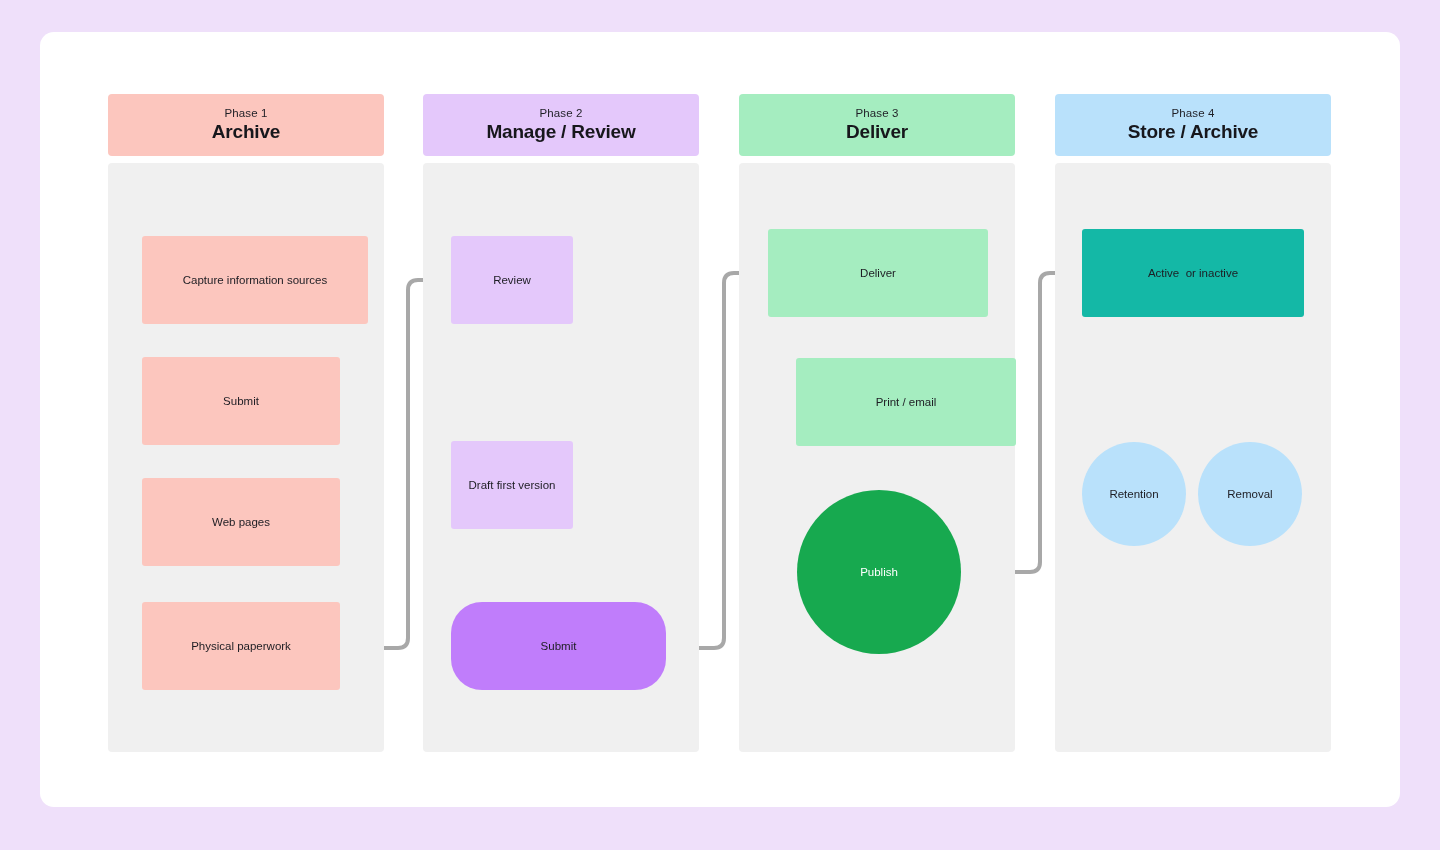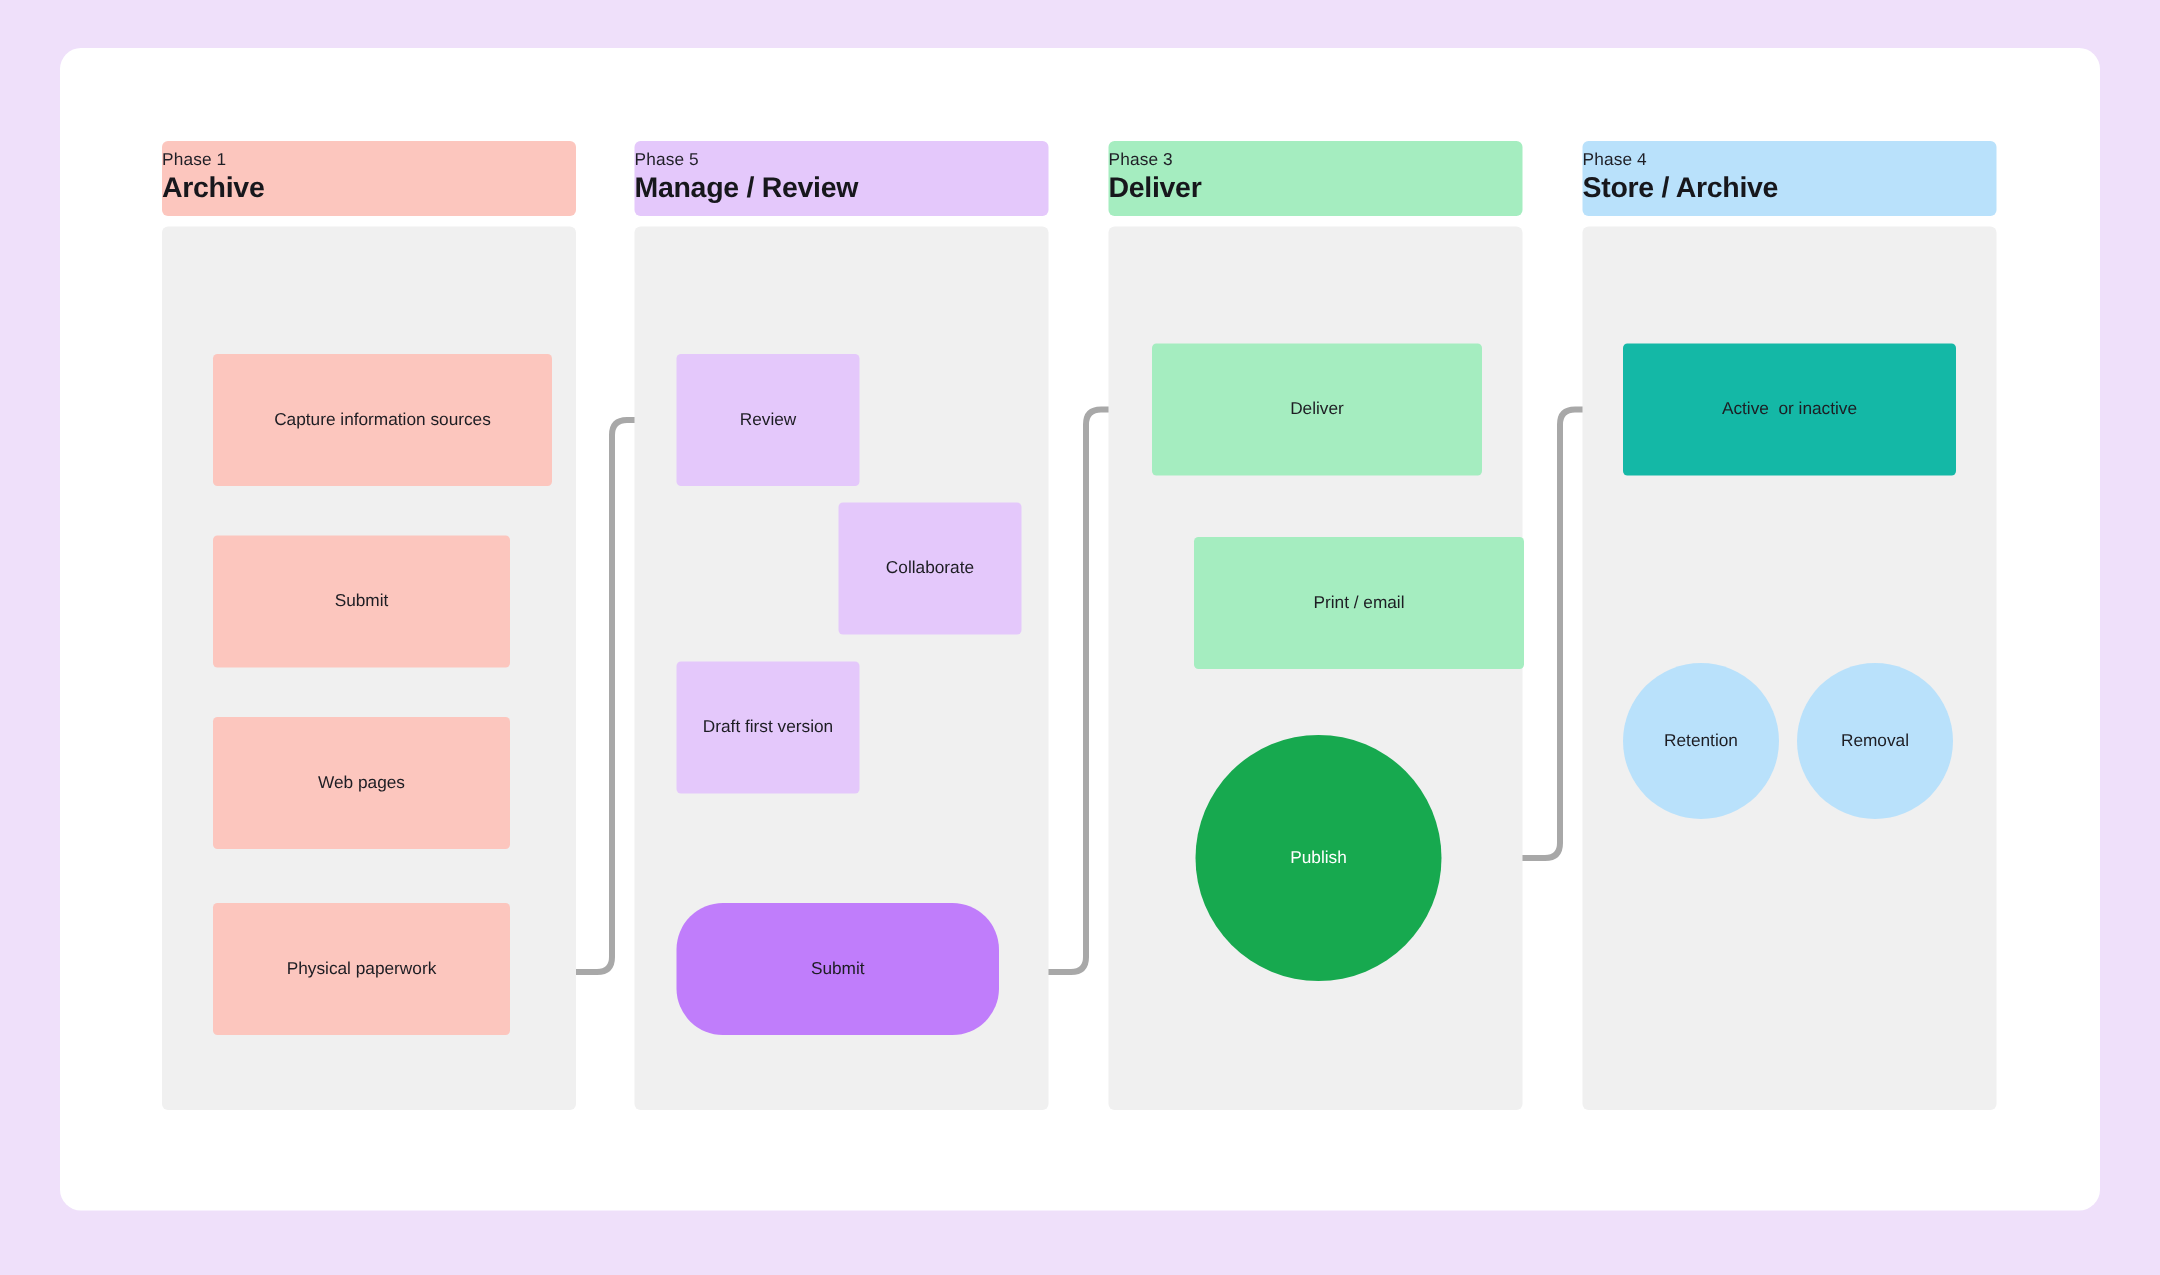--- a/index.html
+++ b/index.html
@@ -27,25 +27,25 @@
     border-radius: 14px;
   }
 
   
   .column {
     position: absolute;
     top: 62px;
   }
 
   .col-header {
-    height: 50px;
+    height: 62px;
     border-radius: 4px;
     display: flex;
     flex-direction: column;
-    align-items: flex-start;
+    align-items: center;
     justify-content: center;
     gap: 2px;
   }
 
   .col-phase {
     font-size: 11.5px;
     color: #1f1f26;
     font-weight: 400;
     letter-spacing: 0.1px;
   }
@@ -142,21 +142,21 @@
   <div class="column" style="left:68px; width:276px;">
     <div class="col-header" style="background: rgb(252, 198, 190);">
       <div class="col-phase">Phase 1</div>
       <div class="col-title">Archive</div>
     </div>
     <div class="col-body" style="background: rgb(240, 240, 240);"></div>
   </div>
 
   <div class="column" style="left:383px; width:276px;">
     <div class="col-header" style="background: rgb(228, 200, 251);">
-      <div class="col-phase">Phase 5</div>
+      <div class="col-phase">Phase 2</div>
       <div class="col-title">Manage / Review</div>
     </div>
     <div class="col-body" style="background: rgb(240, 240, 240);"></div>
   </div>
 
   <div class="column" style="left:699px; width:276px;">
     <div class="col-header" style="background: rgb(165, 237, 192);">
       <div class="col-phase">Phase 3</div>
       <div class="col-title">Deliver</div>
     </div>
@@ -170,21 +170,20 @@
     </div>
     <div class="col-body" style="background: rgb(240, 240, 240);"></div>
   </div>
 
   <div class="node" style="left: 102px; top: 204px; width: 226px; height: 88px; background: rgb(252, 198, 190); color: rgb(29, 29, 35);">Capture information sources</div>
   <div class="node" style="left: 102px; top: 325px; width: 198px; height: 88px; background: rgb(252, 198, 190); color: rgb(29, 29, 35);">Submit</div>
   <div class="node" style="left: 102px; top: 446px; width: 198px; height: 88px; background: rgb(252, 198, 190); color: rgb(29, 29, 35);">Web pages</div>
   <div class="node" style="left: 102px; top: 570px; width: 198px; height: 88px; background: rgb(252, 198, 190); color: rgb(29, 29, 35);">Physical paperwork</div>
 
   <div class="node" style="left: 411px; top: 204px; width: 122px; height: 88px; background: rgb(228, 200, 251); color: rgb(29, 29, 35);">Review</div>
-  <div class="node" style="left: 519px; top: 303px; width: 122px; height: 88px; background: rgb(228, 200, 251); color: rgb(29, 29, 35);">Collaborate</div>
   <div class="node" style="left: 411px; top: 409px; width: 122px; height: 88px; background: rgb(228, 200, 251); color: rgb(29, 29, 35);">Draft first version</div>
   <div class="node" style="left: 411px; top: 570px; width: 215px; height: 88px; background: rgb(192, 125, 251); color: rgb(29, 29, 35); border-radius: 31px;">Submit</div>
 
   <div class="node" style="left: 728px; top: 197px; width: 220px; height: 88px; background: rgb(165, 237, 192); color: rgb(29, 29, 35);">Deliver</div>
   <div class="node" style="left: 728px; top: 326px; width: 220px; height: 88px; background: rgb(165, 237, 192); color: rgb(29, 29, 35); margin-left: 28px;">Print / email</div>
   <div class="node publish circle" style="left: 757px; top: 458px; width: 164px; height: 164px; background: rgb(23, 169, 79); color: rgb(255, 255, 255);">Publish</div>
 
   <div class="node" style="left: 1042px; top: 197px; width: 222px; height: 88px; background: #14b8a6; color: rgb(29, 29, 35);">Active  or inactive</div>
   <div class="node circle" style="left: 1042px; top: 410px; width: 104px; height: 104px; background: rgb(185, 225, 251); color: rgb(29, 29, 35);">Retention</div>
   <div class="node circle" style="left: 1158px; top: 410px; width: 104px; height: 104px; background: rgb(185, 225, 251); color: rgb(29, 29, 35);">Removal</div>

